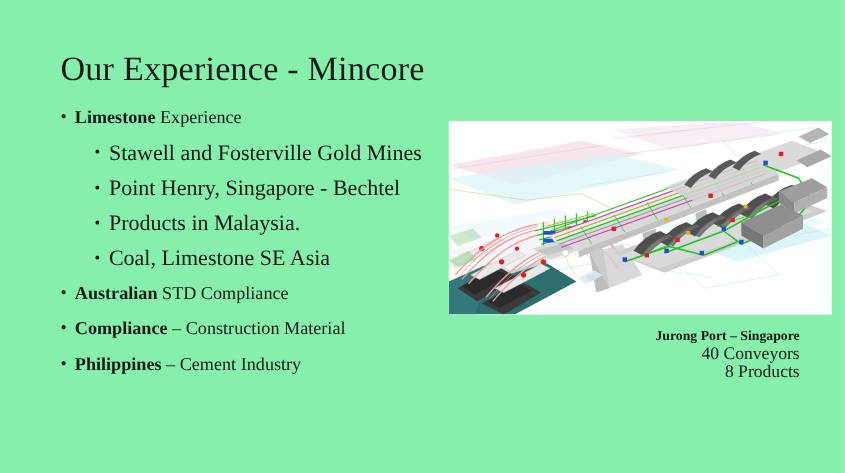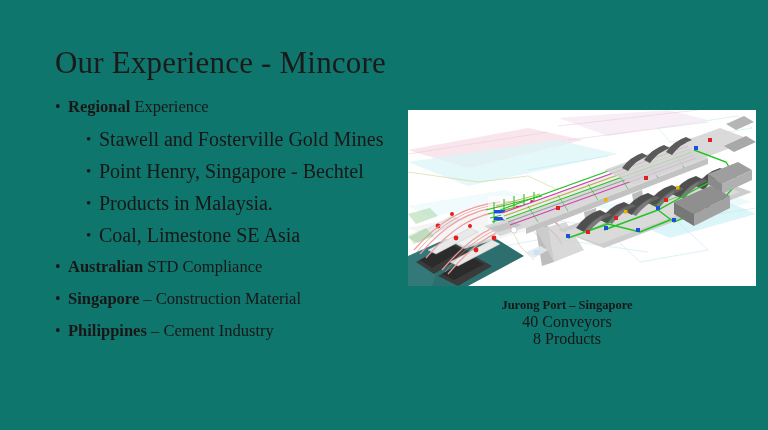--- a/index.html
+++ b/index.html
@@ -1,21 +1,21 @@
 <!DOCTYPE html>
 <html><head>
 <meta charset="utf-8">
 <style>
   html,body{margin:0;padding:0;}
   body{
     width:768px;height:430px;background:#ffffff;overflow:hidden;
     font-family:"Liberation Serif", serif;color:#171717;
     position:relative;
   }
-  .slide{position:absolute;inset:0;background:#0f766e;}
+  .slide{position:absolute;inset:0;background:#86efac;}
 
   
   .title{
     position:absolute;left:55px;top:44px;
     font-family:"Liberation Serif", serif;
     font-size:31px;line-height:38px;font-weight:400;
     color:#1a1a1a;letter-spacing:.2px;white-space:nowrap;
   }
 
   
@@ -39,38 +39,38 @@
 
   
   .pic{
     position:absolute;left:408px;top:110px;width:348px;height:176px;
     overflow:hidden;background:#ffffff;
   }
   .pic svg{display:block;width:348px;height:176px;}
 
   
   .caption{
-    position:absolute;left:442px;top:297px;width:250px;text-align:center;
+    position:absolute;left:477px;top:297px;width:250px;text-align:right;
     font-family:"Liberation Serif", serif;color:#171717;
   }
   .cap-title{font-size:12.5px;font-weight:700;line-height:16px;}
   .cap-line{font-size:16px;line-height:17px;font-weight:400;}
 </style>
 </head>
 <body>
 
 <div class="slide">
 
   <div class="title">Our Experience - Mincore</div>
 
   <div class="bullets">
 
     <div class="b-row b-l1">
       <span class="dot">•</span>
-      <span class="b-txt"><span class="lead">Regional</span><span> Experience</span></span>
+      <span class="b-txt"><span class="lead">Limestone</span><span> Experience</span></span>
     </div>
 
     <div class="b-row b-l2">
       <span class="dot">•</span>
       <span class="b-txt">Stawell and Fosterville Gold Mines</span>
     </div>
 
     <div class="b-row b-l2">
       <span class="dot">•</span>
       <span class="b-txt">Point Henry, Singapore - Bechtel</span>
@@ -86,21 +86,21 @@
       <span class="b-txt">Coal, Limestone SE Asia</span>
     </div>
 
     <div class="b-row b-l1">
       <span class="dot">•</span>
       <span class="b-txt"><span class="lead">Australian</span><span> STD Compliance</span></span>
     </div>
 
     <div class="b-row b-l1">
       <span class="dot">•</span>
-      <span class="b-txt"><span class="lead">Singapore</span><span> – Construction Material</span></span>
+      <span class="b-txt"><span class="lead">Compliance</span><span> – Construction Material</span></span>
     </div>
 
     <div class="b-row b-l1">
       <span class="dot">•</span>
       <span class="b-txt"><span class="lead">Philippines</span><span> – Cement Industry</span></span>
     </div>
 
   </div>
 
   <div class="pic">

